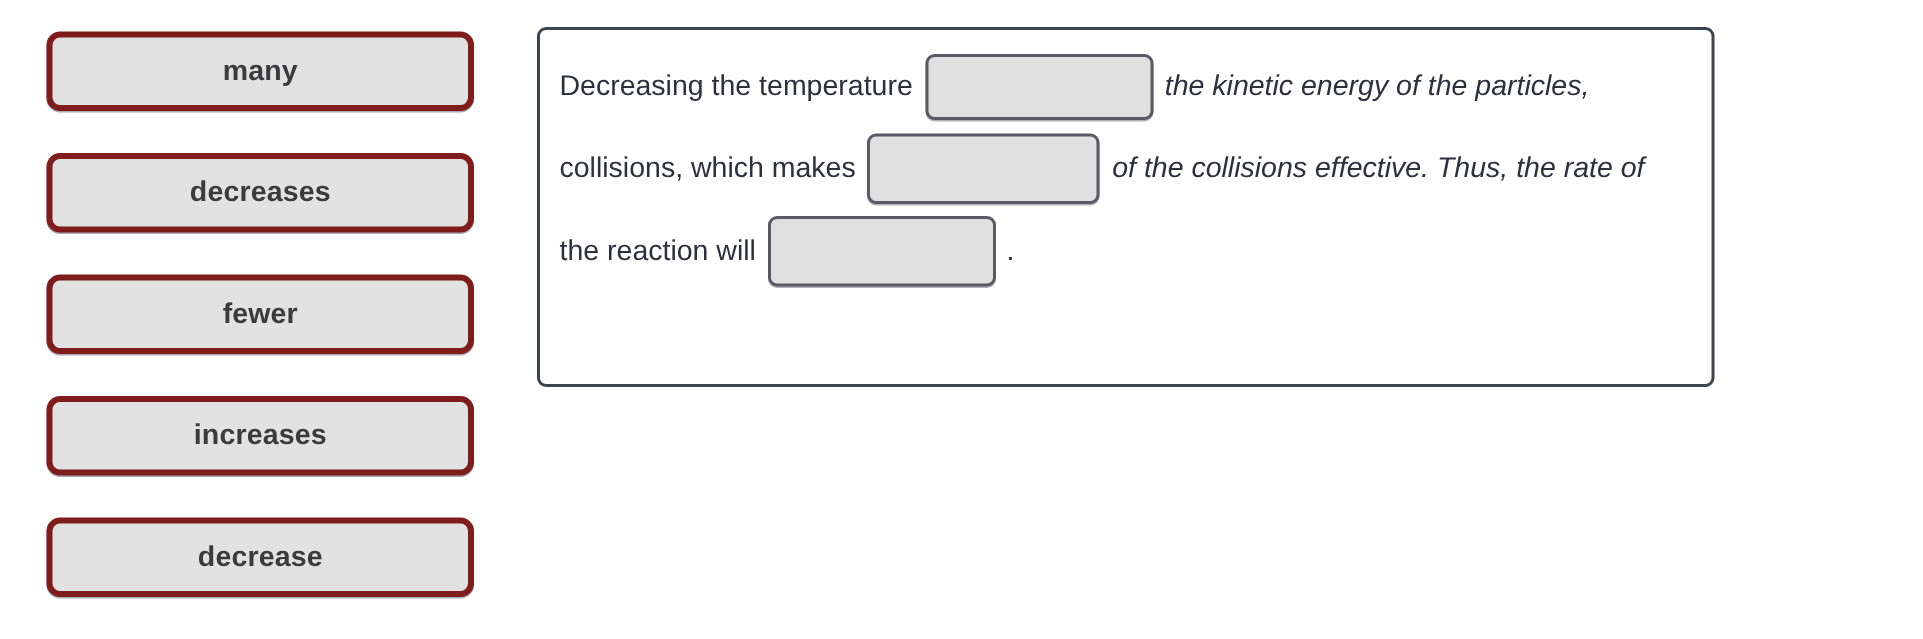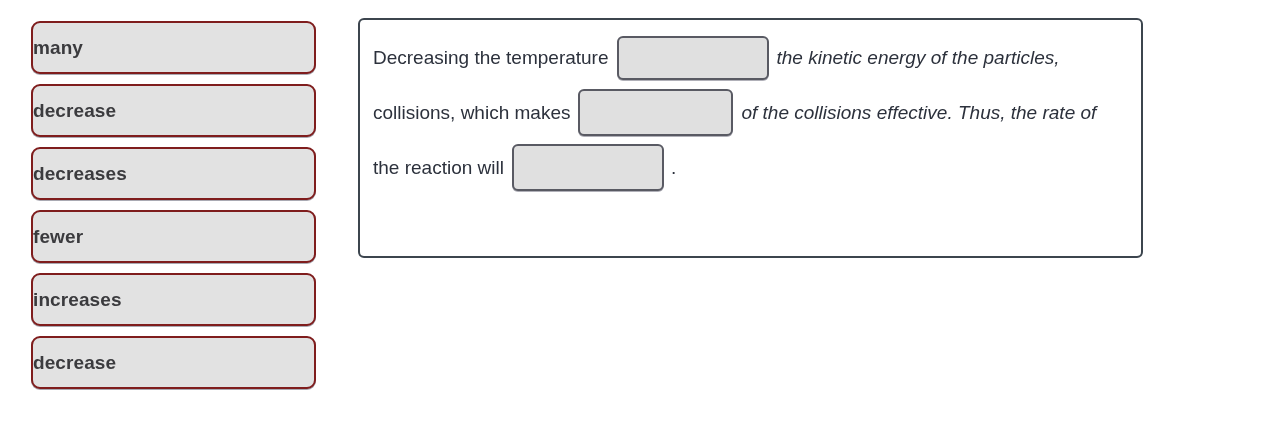--- a/index.html
+++ b/index.html
@@ -19,27 +19,28 @@
   #word-bank {
     position: absolute;
     left: 31px;
     top: 21px;
     width: 285px;
   }
   .word-tile {
     box-sizing: border-box;
     width: 285px;
     height: 53px;
-    margin-bottom: 10px;
+    margin-bottom: 28px;
     background: #e2e2e2;
-    border: 2px solid #7f1d1d;
+    border: 4px solid #7f1d1d;
     border-radius: 9px;
     box-shadow: 0 1px 0 0 #a9a9b2;
     display: flex;
     align-items: center;
+    justify-content: center;
     cursor: pointer;
     user-select: none;
   }
   .word-tile-label {
     font-size: 19px;
     font-weight: bold;
     color: #3b3b3e;
     letter-spacing: 0.1px;
   }
 
@@ -94,23 +95,20 @@
 </style>
 </head>
 <body>
 
 <div id="word-bank">
 
   <div class="word-tile">
     <span class="word-tile-label">many</span>
   </div>
 
-  <div class="word-tile">
-    <span class="word-tile-label">decrease</span>
-  </div>
 
   <div class="word-tile">
     <span class="word-tile-label">decreases</span>
   </div>
 
   <div class="word-tile">
     <span class="word-tile-label">fewer</span>
   </div>
 
   <div class="word-tile">

